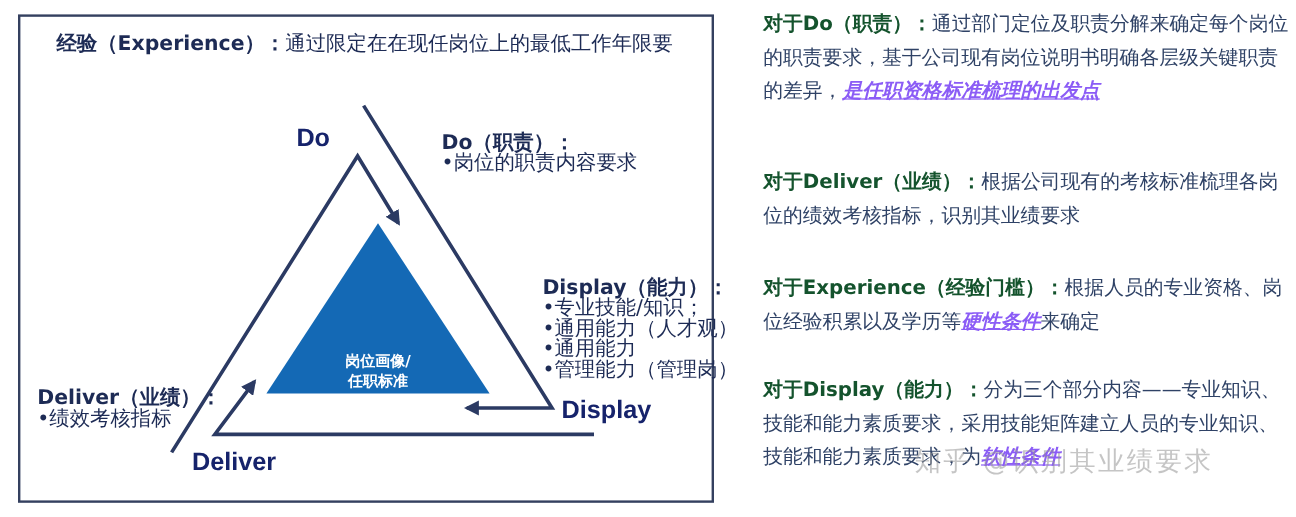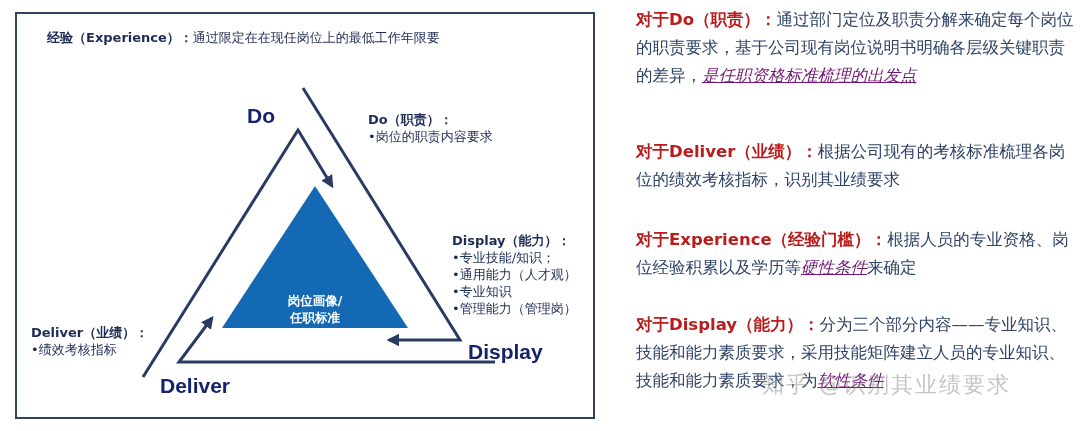--- a/index.html
+++ b/index.html
@@ -6,29 +6,29 @@
   body {
     width:1080px; height:431px; background:#ffffff; position:relative; overflow:hidden;
     font-family:"DejaVu Sans","Liberation Sans",sans-serif;
   }
   .frame {
     position:absolute; left:15px; top:12px; width:580px; height:407px;
     border:2px solid #34405f; box-sizing:border-box; background:#fff;
   }
   svg.diagram { position:absolute; left:0; top:0; width:1080px; height:431px; }
   .abs { position:absolute; white-space:nowrap; }
-  .txt { color:#1d2b55; font-size:13px; line-height:17px; }
+  .txt { color:#1d2b55; font-size:17px; line-height:17px; }
   .bold { font-weight:bold; }
   .big-label { font-weight:bold; color:#16236b; font-size:21px; font-family:"Liberation Sans",sans-serif; }
   .center-label {
     color:#ffffff; font-weight:bold; font-size:12.5px; line-height:17px; text-align:center;
   }
   .right-col { position:absolute; left:636px; width:440px; color:#2f4266; font-size:16.5px; line-height:28px; }
-  .right-col .hd { font-weight:bold; color:#b91c1c; }
-  .emph { color:#701a75; font-weight:normal; font-style:italic; text-decoration:underline; }
+  .right-col .hd { font-weight:bold; color:#14532d; }
+  .emph { color:#8b5cf6; font-weight:bold; font-style:italic; text-decoration:underline; }
   .watermark {
     position:absolute; left:762px; top:370px; font-size:22px; color:rgba(150,150,150,0.55);
     letter-spacing:2px; white-space:nowrap;
   }
 </style>
 </head>
 <body>
 
 <div class="frame"></div>
 
@@ -56,25 +56,25 @@
 
 <div class="abs txt" style="left:368px; top:111px;">
   <div class="bold">Do（职责）：</div>
   <div>•岗位的职责内容要求</div>
 </div>
 
 <div class="abs txt" style="left:452px; top:232px;">
   <div class="bold">Display（能力）：</div>
   <div>•专业技能/知识；</div>
   <div>•通用能力（人才观）</div>
-  <div>•专业知识</div>
+  <div>•通用能力</div>
   <div>•管理能力（管理岗）</div>
 </div>
 
-<div class="abs big-label" style="left:468px; top:340px;text-align:right;">Display</div>
+<div class="abs big-label" style="left:468px; top:330px;text-align:right;">Display</div>
 
 <div class="abs txt" style="left:31px; top:324px;">
   <div class="bold">Deliver（业绩）：</div>
   <div>•绩效考核指标</div>
 </div>
 
 <div class="abs big-label" style="left:160px; top:374px;">Deliver</div>
 
 <div class="abs center-label" style="left:272px; top:266px; width:86px;margin-top:26px;">
   <div>岗位画像/</div>

